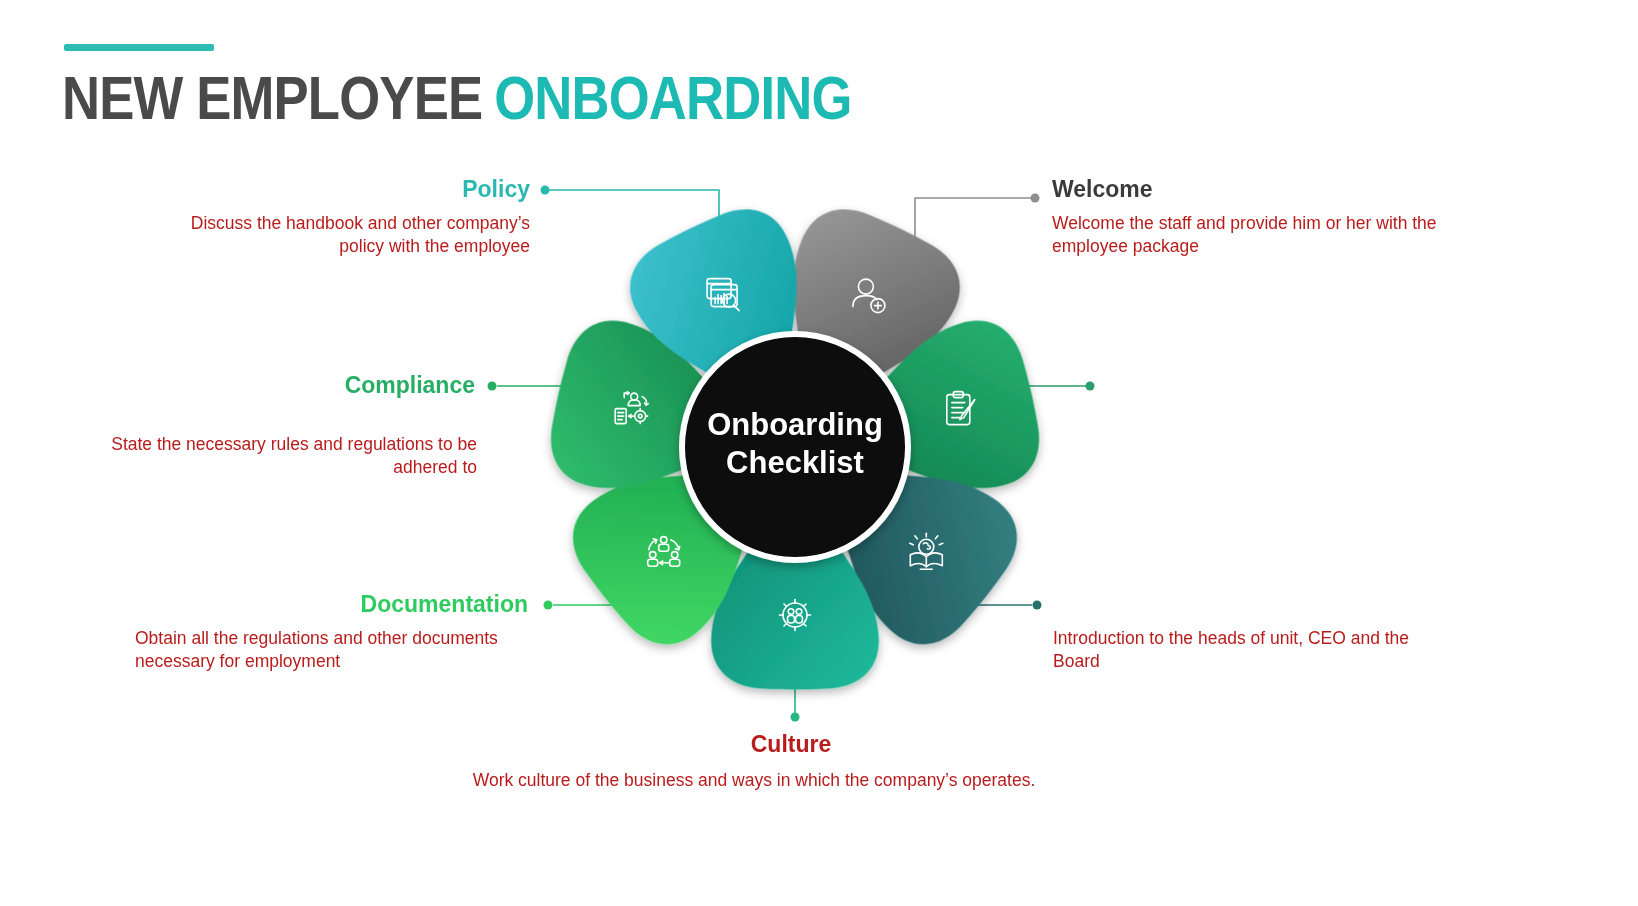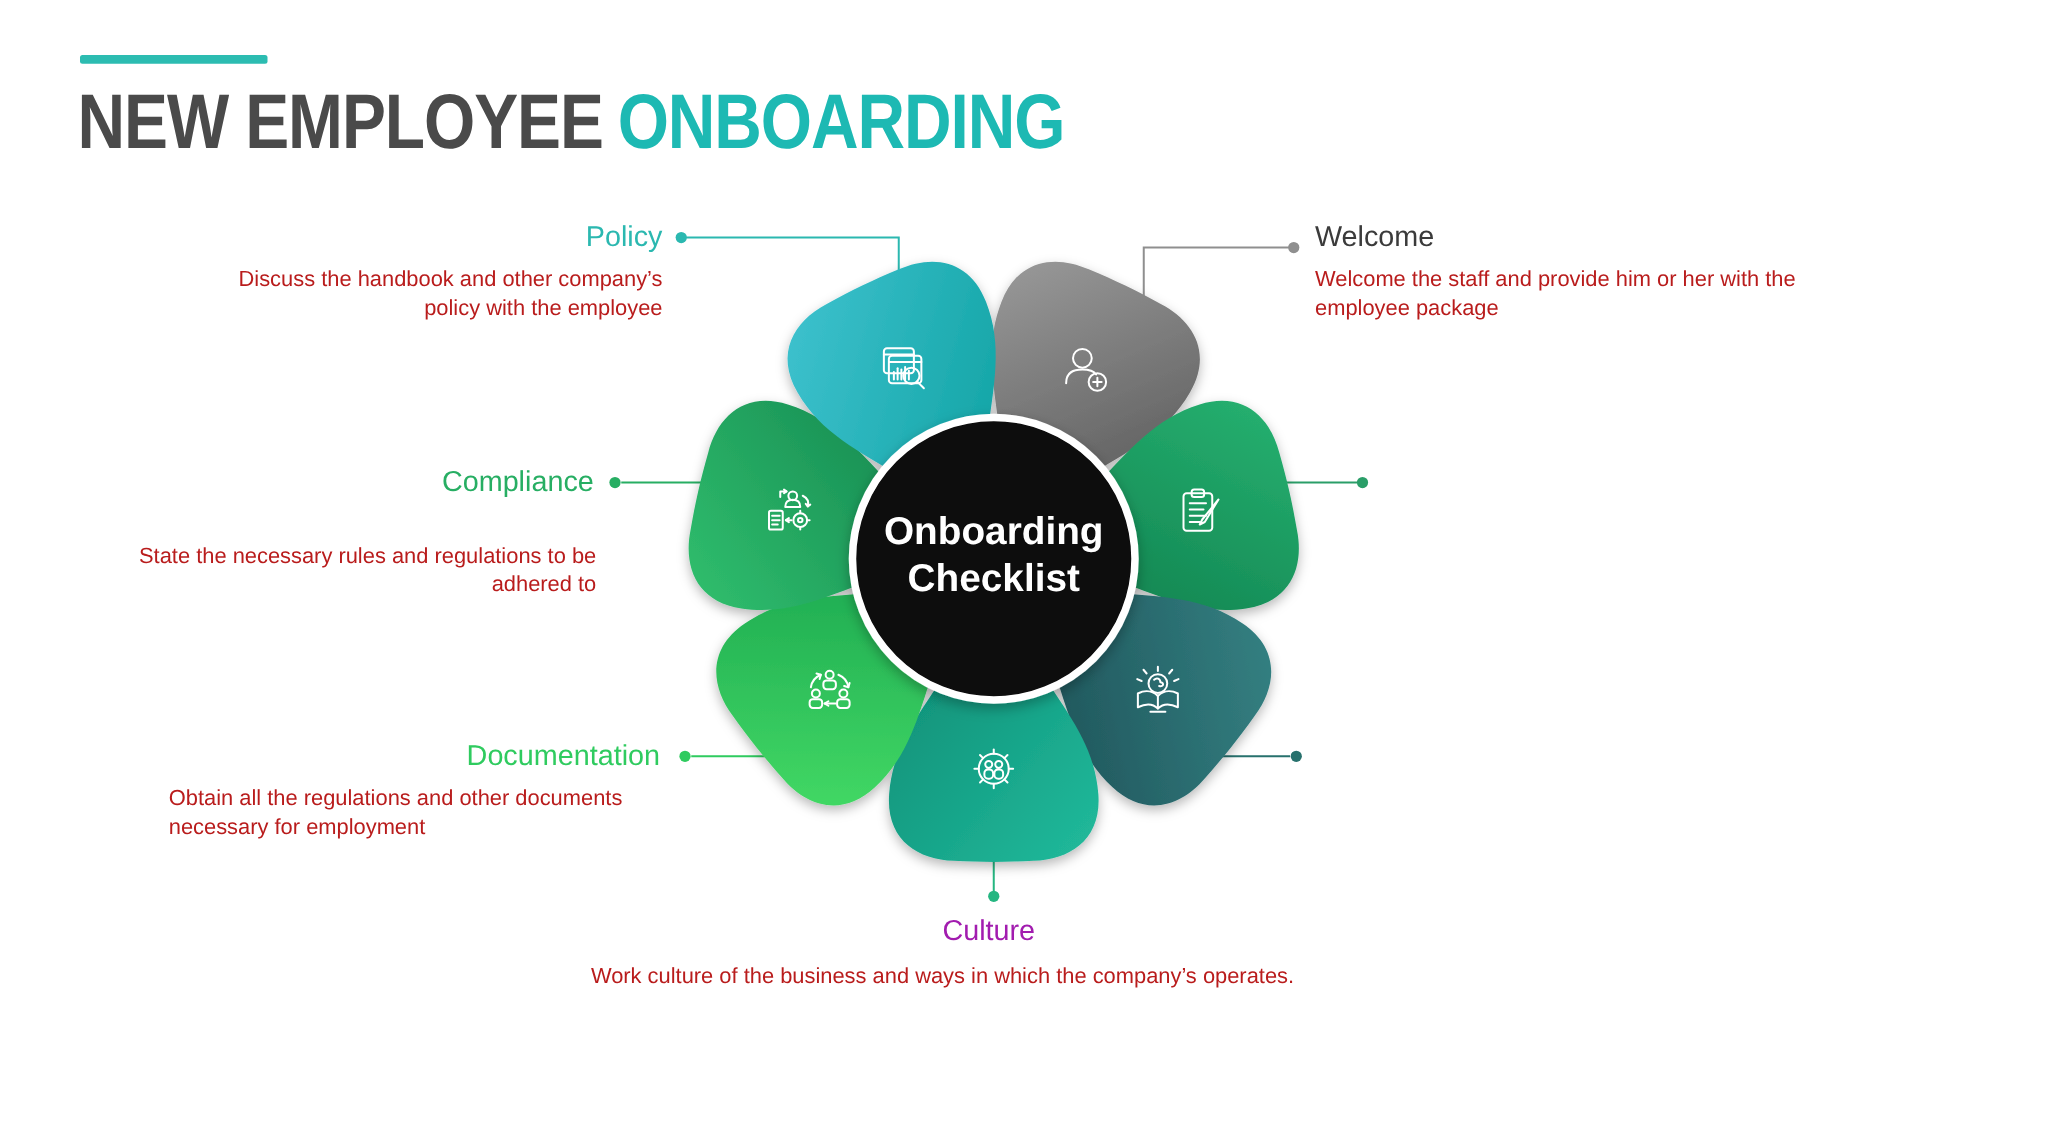--- a/index.html
+++ b/index.html
@@ -11,21 +11,21 @@
   .accent-bar{position:absolute;left:64px;top:44px;width:150px;height:7px;border-radius:2px;}
   .page-title{
     position:absolute;left:62px;top:62px;white-space:nowrap;
     font-size:62px;font-weight:800;letter-spacing:-1px;
     transform:scaleX(0.85);transform-origin:left center;
   }
   .page-title .t2{margin-left:14px;}
   
   #flower{position:absolute;left:485px;top:147px;}
   
-  .seg-label{position:absolute;font-size:23px;font-weight:normal;line-height:1.2;}
+  .seg-label{position:absolute;font-size:23px;font-weight:bold;line-height:1.2;}
   .seg-desc{position:absolute;font-size:17.5px;line-height:1.32;color:#b91c1c;}
   .ta-r{text-align:right;}
   .ta-c{text-align:center;}
 </style>
 </head>
 <body>
 
 <div id="canvas">
 
   <div class="accent-bar" style="background: rgb(44, 188, 177);"></div>
@@ -225,17 +225,18 @@
   <div class="seg-label" style="left: 1052px; top: 176px; width: 400px; color: rgb(59, 59, 59);">Welcome</div>
   <div class="seg-desc" style="left:1052px;top:212px;width:395px;">Welcome the staff and provide him or her with the employee package</div>
 
   <div class="seg-label ta-r" style="left: 115px; top: 372px; width: 360px; color: rgb(39, 174, 99);">Compliance</div>
   <div class="seg-desc ta-r" style="left:92px;top:433px;width:385px;">State the necessary rules and regulations to be adhered to</div>
 
 
   <div class="seg-label ta-r" style="left: 170px; top: 591px; width: 358px; color: rgb(47, 203, 95);">Documentation</div>
   <div class="seg-desc" style="left:135px;top:627px;width:400px;">Obtain all the regulations and other documents necessary for employment</div>
 
-
-  <div class="seg-label ta-c" style="left: 691px; top: 731px; width: 200px; color: #a21caf;">Culture</div>
+  <div class="seg-desc" style="left:1053px;top:627px;width:395px;">Introduction to the heads of unit, CEO and the Board</div>
+
+  <div class="seg-label ta-c" style="left: 691px; top: 731px; width: 200px; color: #b91c1c;">Culture</div>
   <div class="seg-desc ta-c" style="left:404px;top:769px;width:700px;">Work culture of the business and ways in which the company’s operates.</div>
 
 </div>
 
 </body></html>

